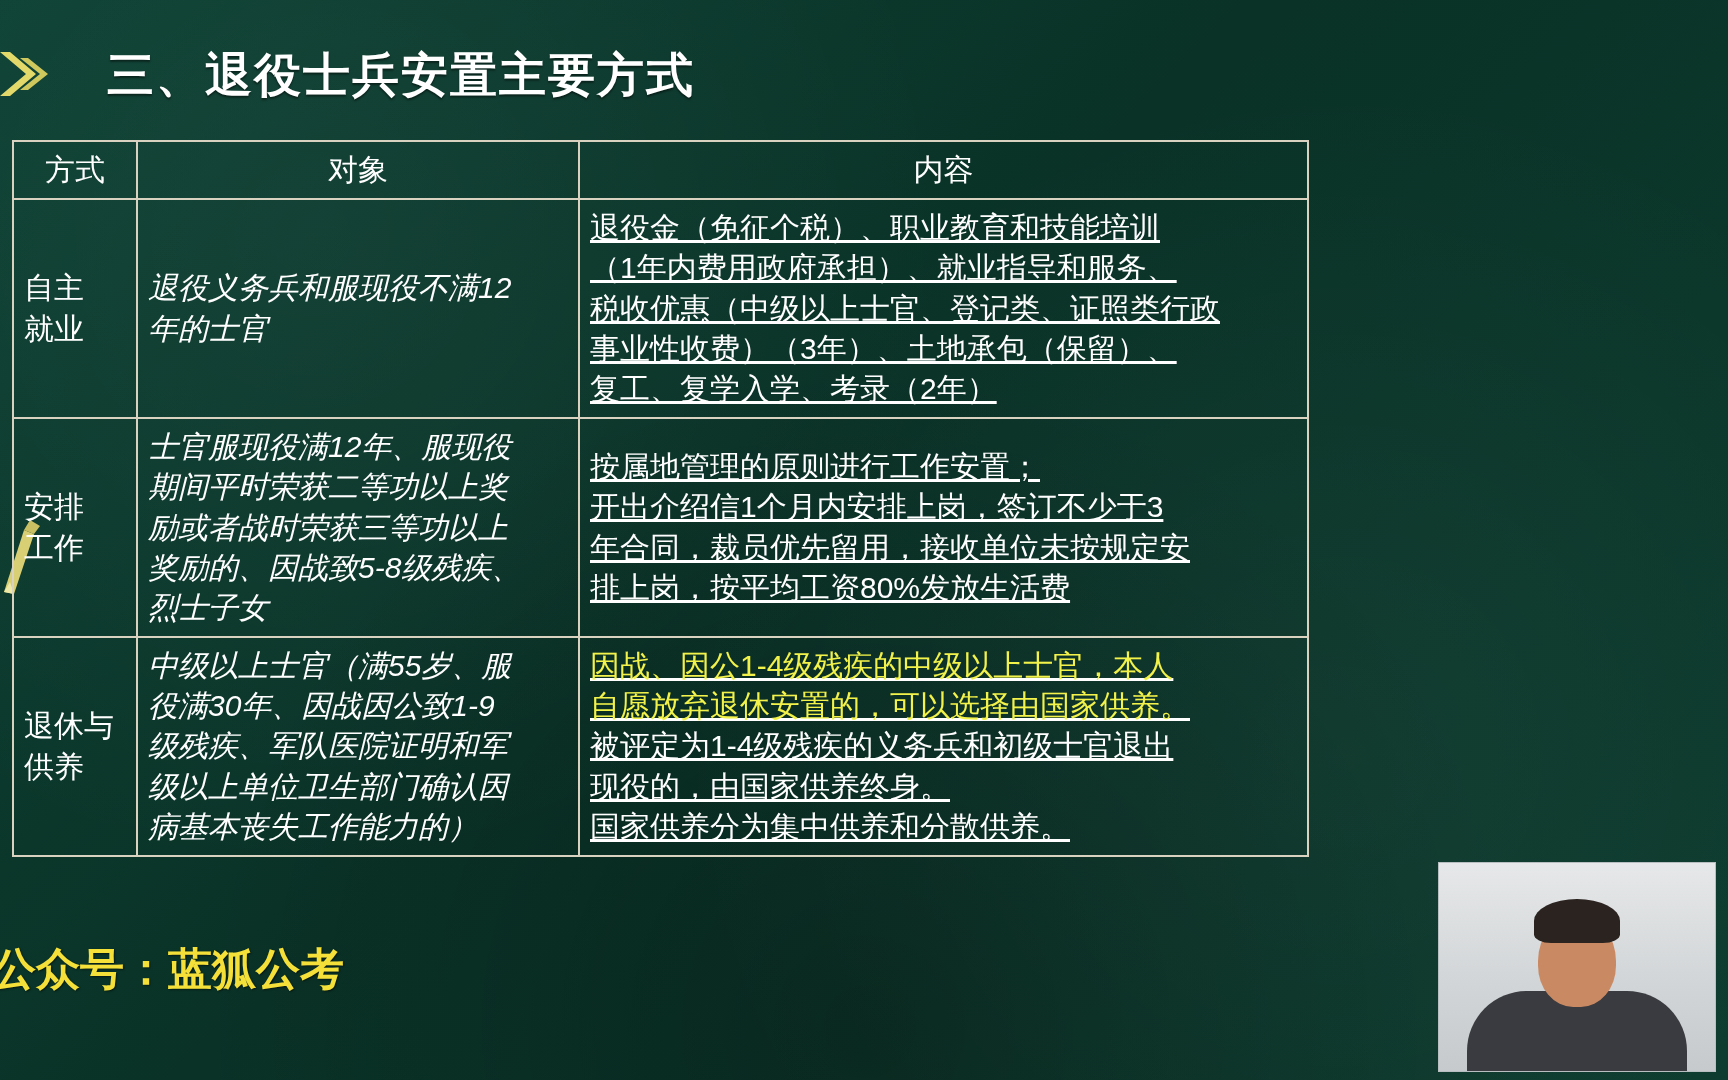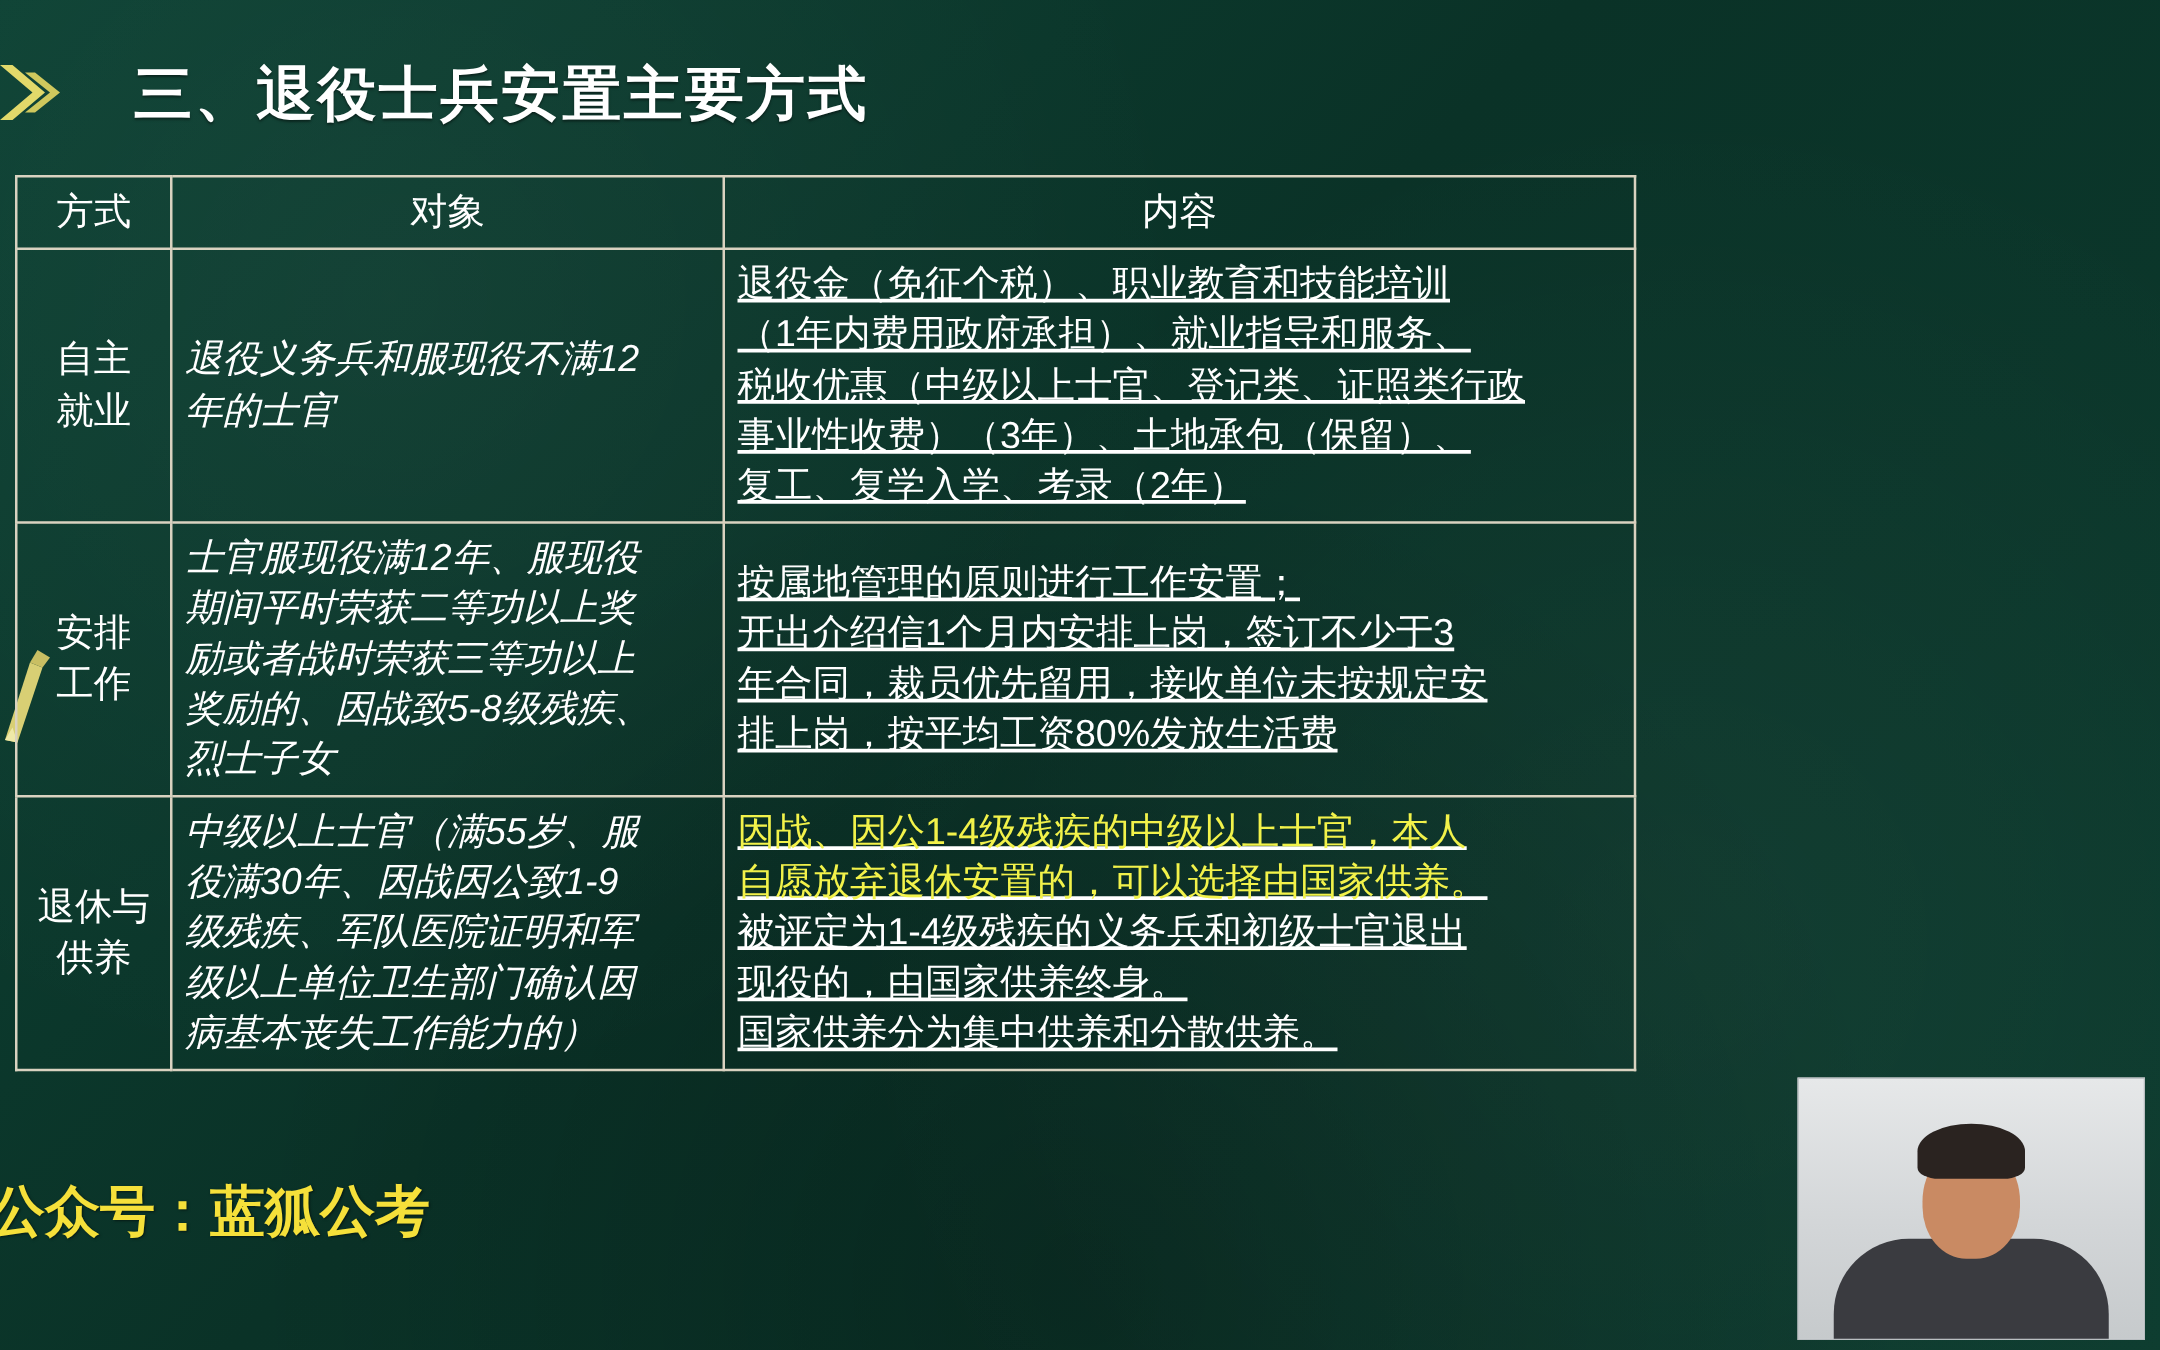--- a/index.html
+++ b/index.html
@@ -85,21 +85,21 @@
   .col-way   { width: 124px; }
   .col-obj   { width: 442px; }
   .col-cont  { width: 729px; }
 
   .hdr td {
     text-align: center;
     font-size: 32px;
     padding: 12px 10px;
   }
   td.cell-way {
-    text-align: center;
+    text-align: left;
     font-size: 30px;
     line-height: 1.3;
   }
   td.cell-obj { font-size: 30px; font-style: italic; }
   td.cell-cont { font-size: 30px; text-decoration: underline; }
 
   .line { display: block; white-space: nowrap; }
   .hl {
     color: #f2f24a;
   }

